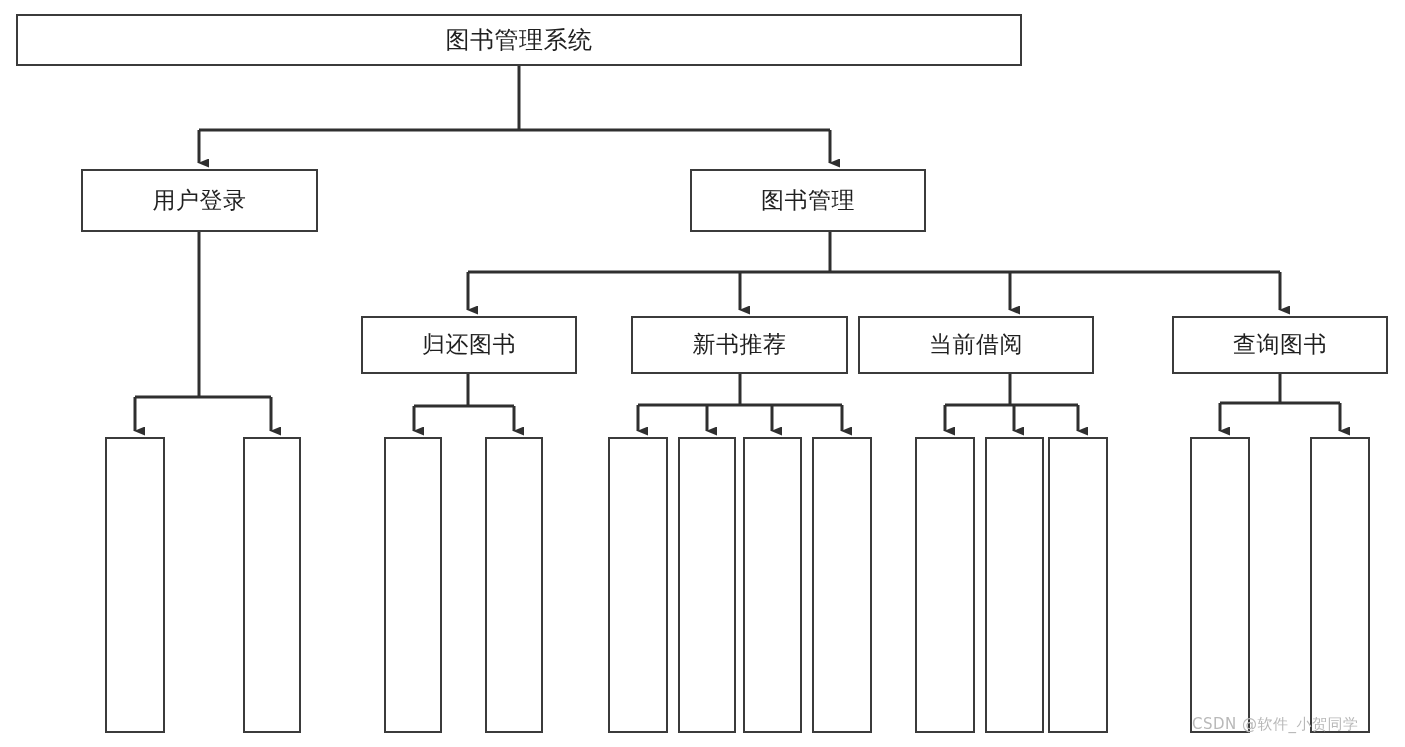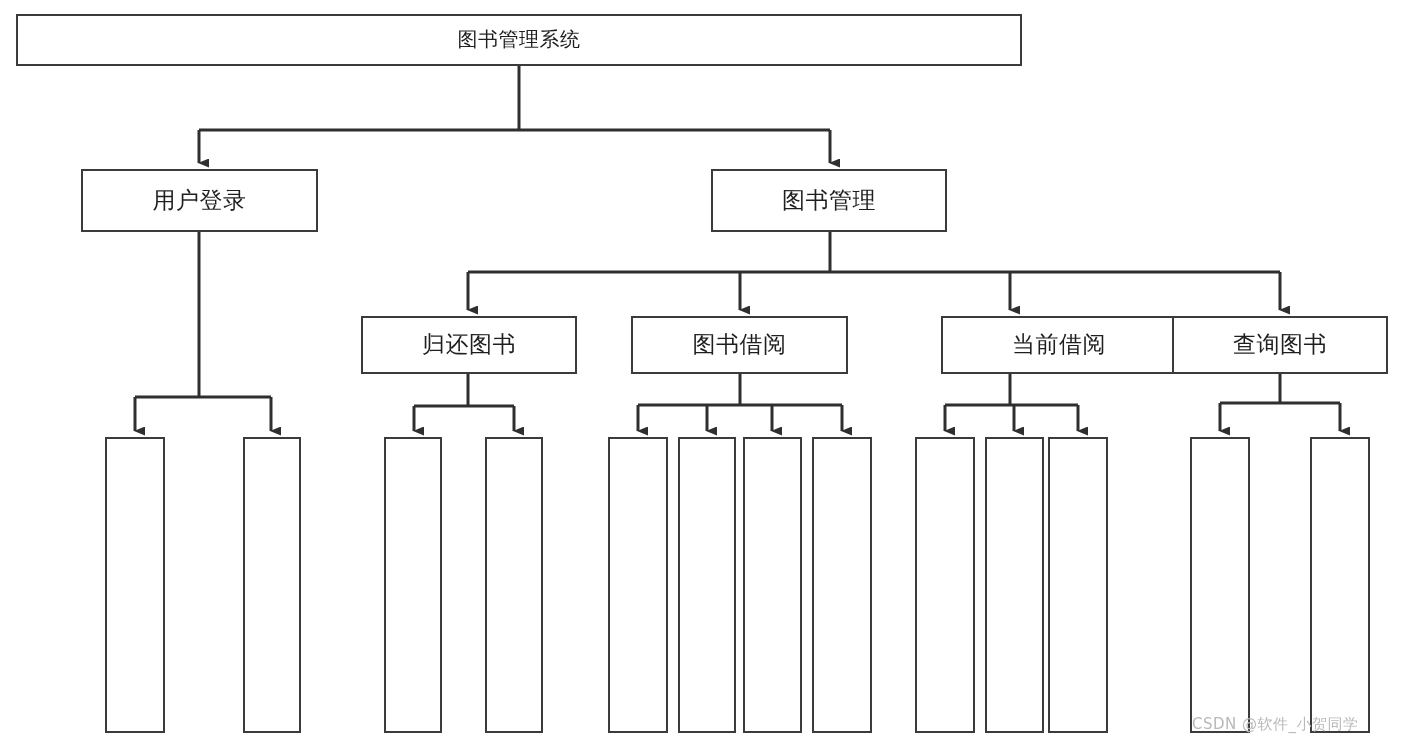--- a/index.html
+++ b/index.html
@@ -42,21 +42,21 @@
     text-align: center;
     line-height: 1.18;
     white-space: nowrap;
     color: #1f1f1f;
   }
   .node.horiz .label {
     font-size: 23px;
     letter-spacing: 0.5px;
   }
   .node.root .label {
-    font-size: 20px;
+    font-size: 24px;
   }
   .node.vert {
     align-items: center;
     justify-content: center;
     padding: 4px 0;
   }
   .node.vert .label {
     writing-mode: vertical-rl;
     text-orientation: upright;
     font-size: 23px;
@@ -131,31 +131,31 @@
     </g>
   </svg>
 
   <div class="node root horiz" style="left:16px; top:14px; width:1006px; height:52px;">
     <span class="label">图书管理系统</span>
   </div>
 
   <div class="node horiz" style="left:81px; top:169px; width:237px; height:63px;">
     <span class="label">用户登录</span>
   </div>
-  <div class="node horiz" style="left:711px; top:169px; width:236px; height:63px;">
+  <div class="node horiz" style="left:690px; top:169px; width:236px; height:63px;">
     <span class="label">图书管理</span>
   </div>
 
   <div class="node horiz" style="left:361px; top:316px; width:216px; height:58px;">
     <span class="label">归还图书</span>
   </div>
   <div class="node horiz" style="left:631px; top:316px; width:217px; height:58px;">
-    <span class="label">图书借阅</span>
-  </div>
-  <div class="node horiz" style="left:941px; top:316px; width:236px; height:58px;">
+    <span class="label">新书推荐</span>
+  </div>
+  <div class="node horiz" style="left:858px; top:316px; width:236px; height:58px;">
     <span class="label">当前借阅</span>
   </div>
   <div class="node horiz" style="left:1172px; top:316px; width:216px; height:58px;">
     <span class="label">查询图书</span>
   </div>
 
   <div class="node vert" style="left:105px; top:437px; width:60px; height:296px;">
     <span class="label">用户登录</span>
   </div>
   <div class="node vert" style="left:243px; top:437px; width:58px; height:296px;">

